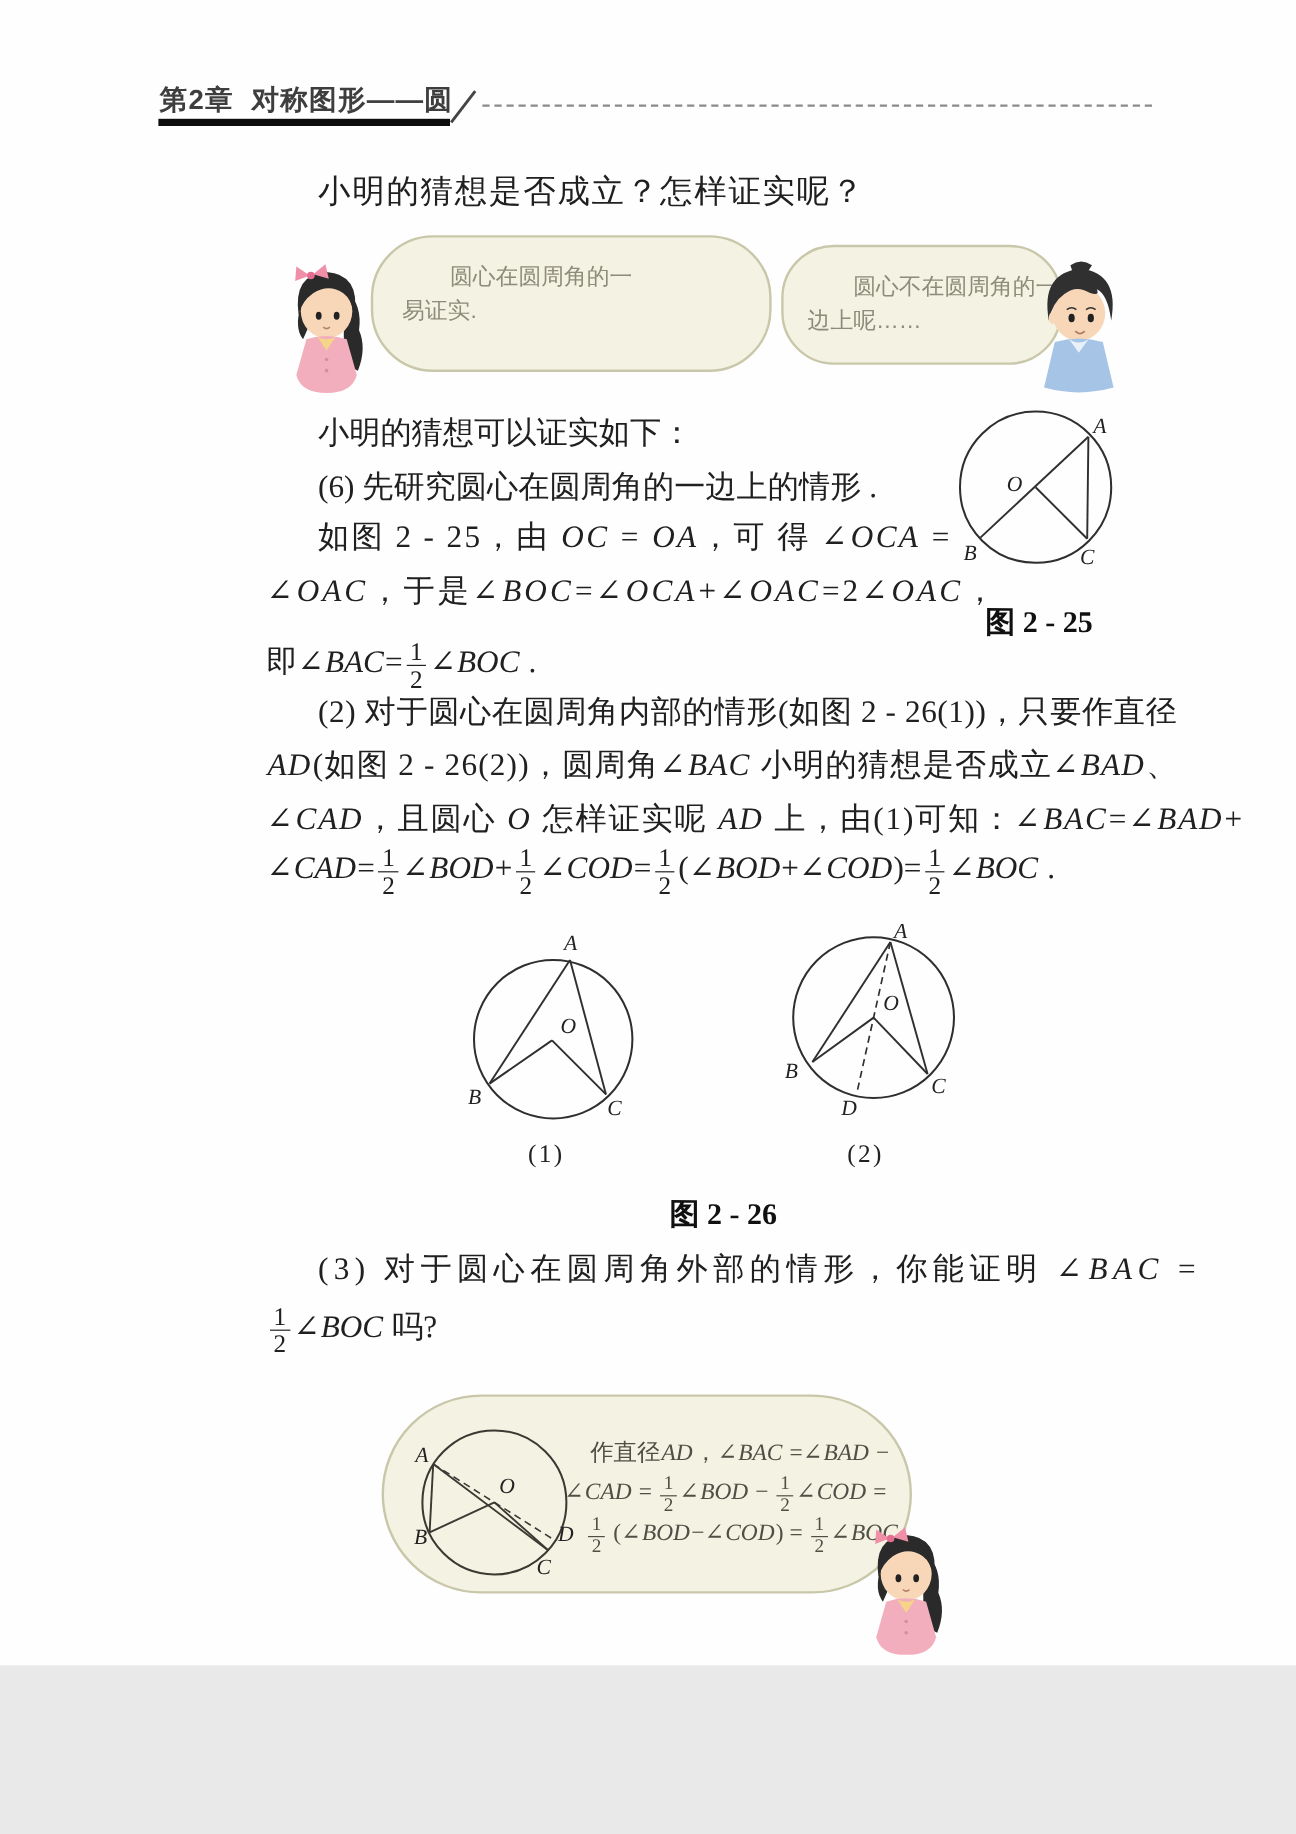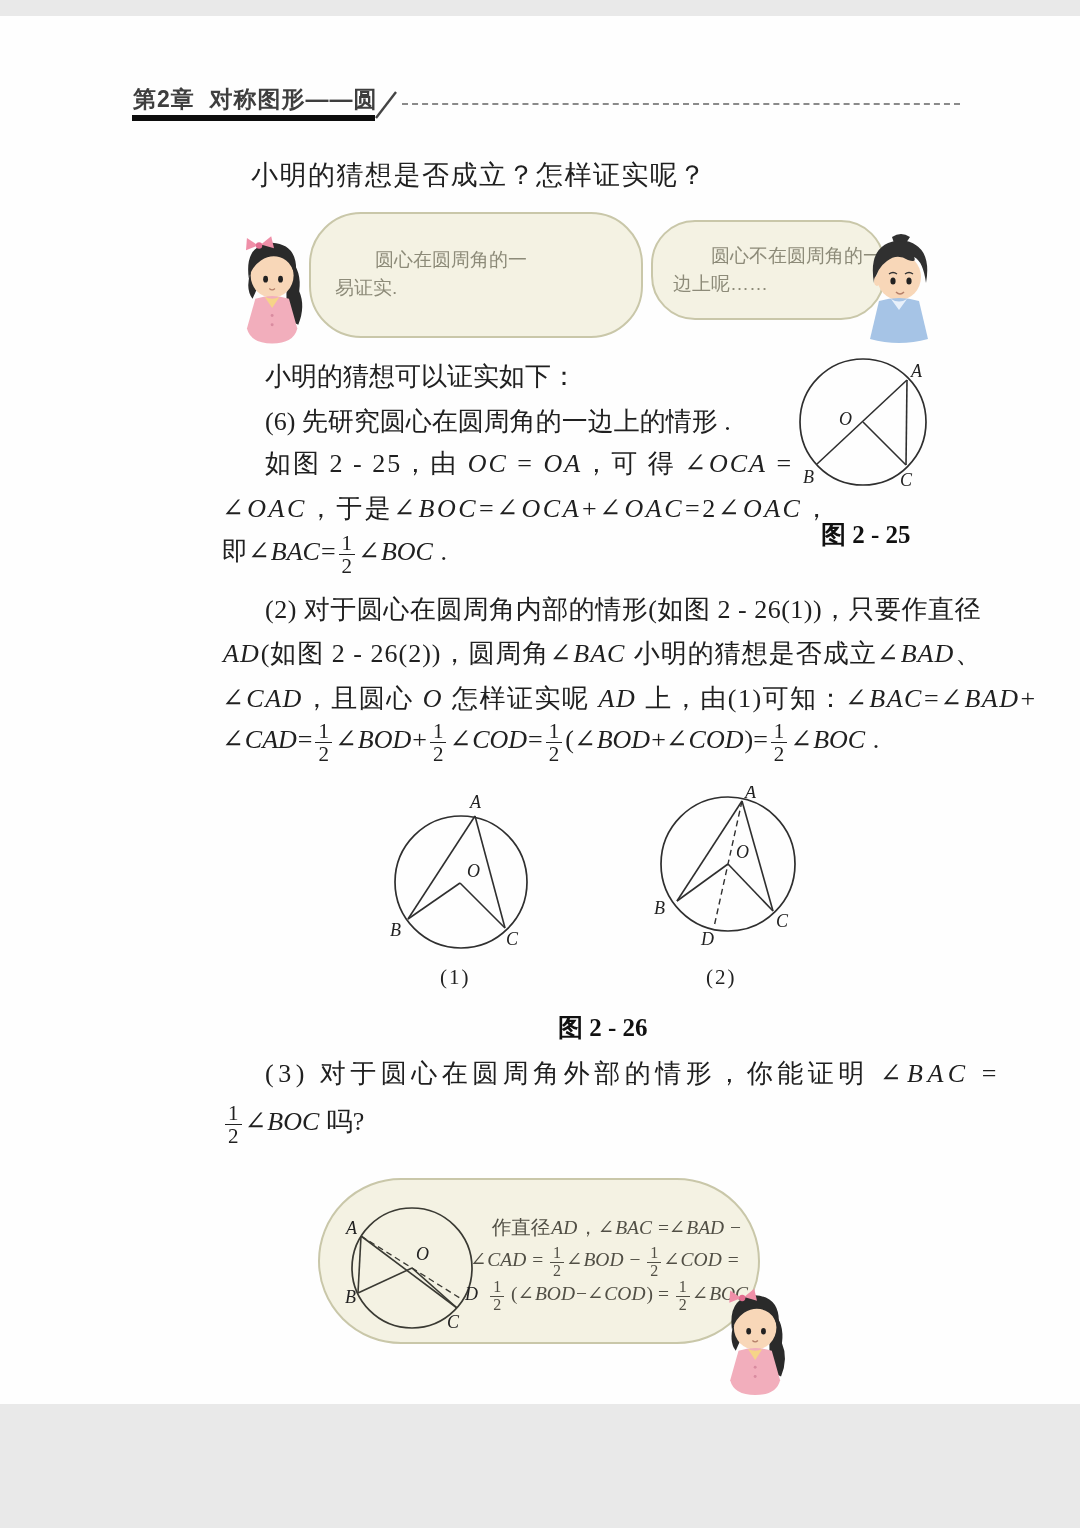--- a/index.html
+++ b/index.html
@@ -1,34 +1,34 @@
 <!DOCTYPE html>
 <html><head>
 <meta charset="utf-8">
 <style>
   html,body{margin:0;padding:0;background:#e9e9e9;}
-  .page{position:relative;width:1080px;height:1388px;margin:16px auto;background:#fefefe;
+  .page{position:relative;width:1080px;height:1388px;margin:0 auto;background:#fefefe;
         font-family:"Liberation Serif","DejaVu Serif",serif;color:#202020;overflow:hidden;}
 
   
   .chapter-head{position:absolute;left:133px;top:68px;font-family:"Liberation Sans","DejaVu Sans",sans-serif;
        font-size:23px;font-weight:600;color:#3e3e3e;letter-spacing:1px;white-space:pre;}
   .chapter-underline{position:absolute;left:132px;top:99px;width:243px;height:6px;background:#0d0d0d;}
   .chapter-slash{position:absolute;left:372px;top:74px;width:30px;height:30px;}
   .chapter-dashes{position:absolute;left:402px;top:87px;width:558px;height:0;border-top:2px dashed #8a8a8a;}
 
   
   .line{position:absolute;font-size:26px;line-height:34px;white-space:pre;}
-  .intro{position:absolute;left:251px;top:141px;font-size:27px;letter-spacing:1.5px;white-space:pre;}
+  .intro{position:absolute;left:265px;top:141px;font-size:27px;letter-spacing:1.5px;white-space:pre;}
 
   
   .bubble{position:absolute;background:#f4f2e3;border:2px solid #c9c7a9;color:#8d8b79;
           font-family:"Liberation Sans","DejaVu Sans",sans-serif;font-size:19px;line-height:28px;}
   .bubble .bl{white-space:pre;}
-  .bubble-girl{left:309px;top:196px;width:282px;height:76px;border-radius:52px;padding:32px 24px 14px 24px;}
+  .bubble-girl{left:309px;top:196px;width:282px;height:76px;border-radius:52px;padding:20px 24px 14px 24px;}
   .bubble-girl .bl:first-child{padding-left:40px;}
   .bubble-boy{left:651px;top:204px;width:192px;height:62px;border-radius:44px;padding:20px 18px 14px 20px;}
   .bubble-boy .bl:first-child{padding-left:38px;}
   .bubble-answer{position:absolute;left:318px;top:1162px;width:438px;height:162px;background:#f4f2e3;
                  border:2px solid #c9c7a9;border-radius:84px;}
 
   .avatar{position:absolute;z-index:3;}
 
   
   .mv{font-style:italic;padding:0 1px;text-align:right;}
@@ -128,21 +128,21 @@
     <text x="10" y="132">B</text>
     <text x="107" y="135">C</text>
     <text x="46" y="74">O</text>
   </svg>
   <div class="fig-caption" style="left:821px;top:502px">图 2 - 25</div>
 
   <div class="line" style="left:265px;top:344px">小明的猜想可以证实如下：</div>
   <div class="line" style="left:265px;top:389px">(6) 先研究圆心在圆周角的一边上的情形 .</div>
   <div class="line ls2" style="left:265px;top:431px"><span class="mt">如图 2 - 25，由 </span><span class="mv">OC</span><span class="mt"> = </span><span class="mv">OA</span><span class="mt">，可 得 ∠</span><span class="mv">OCA</span><span class="mt"> =</span></div>
   <div class="line ls25" style="left:222px;top:476px"><span class="mt">∠</span><span class="mv">OAC</span><span class="mt">，于是∠</span><span class="mv">BOC</span><span class="mt">=∠</span><span class="mv">OCA</span><span class="mt">+∠</span><span class="mv">OAC</span><span class="mt">=2∠</span><span class="mv">OAC</span><span class="mt">，</span></div>
-  <div class="line fracline" style="left:222px;top:510px"><span class="mt">即∠</span><span class="mv">BAC</span><span class="mt">=</span><span class="frac"><span class="fn">1</span><span class="fd">2</span></span><span class="mt">∠</span><span class="mv">BOC</span><span class="mt"> .</span></div>
+  <div class="line fracline" style="left:222px;top:526px"><span class="mt">即∠</span><span class="mv">BAC</span><span class="mt">=</span><span class="frac"><span class="fn">1</span><span class="fd">2</span></span><span class="mt">∠</span><span class="mv">BOC</span><span class="mt"> .</span></div>
 
   <div class="line ls05" style="left:265px;top:577px">(2) 对于圆心在圆周角内部的情形(如图 2 - 26(1))，只要作直径</div>
   <div class="line ls1" style="left:222px;top:621px"><span class="mv">AD</span><span class="mt">(如图 2 - 26(2))，圆周角∠</span><span class="mv">BAC</span><span class="mt"> 小明的猜想是否成立∠</span><span class="mv">BAD</span><span class="mt">、</span></div>
   <div class="line ls15" style="left:222px;top:666px"><span class="mt">∠</span><span class="mv">CAD</span><span class="mt">，且圆心 </span><span class="mv">O</span><span class="mt"> 怎样证实呢 </span><span class="mv">AD</span><span class="mt"> 上，由(1)可知：∠</span><span class="mv">BAC</span><span class="mt">=∠</span><span class="mv">BAD</span><span class="mt">+</span></div>
   <div class="line fracline" style="left:222px;top:698px"><span class="mt">∠</span><span class="mv">CAD</span><span class="mt">=</span><span class="frac"><span class="fn">1</span><span class="fd">2</span></span><span class="mt">∠</span><span class="mv">BOD</span><span class="mt">+</span><span class="frac"><span class="fn">1</span><span class="fd">2</span></span><span class="mt">∠</span><span class="mv">COD</span><span class="mt">=</span><span class="frac"><span class="fn">1</span><span class="fd">2</span></span><span class="mt">(∠</span><span class="mv">BOD</span><span class="mt">+∠</span><span class="mv">COD</span><span class="mt">)=</span><span class="frac"><span class="fn">1</span><span class="fd">2</span></span><span class="mt">∠</span><span class="mv">BOC</span><span class="mt"> .</span></div>
 
   <svg class="figsvg" style="left:388px;top:778px;width:155px;height:165px" viewBox="0 0 155 165">
     <circle cx="73" cy="88" r="66" fill="none" stroke="#2f2f2f" stroke-width="1.7"></circle>
     <line x1="87" y1="22" x2="20" y2="125" stroke="#2f2f2f" stroke-width="1.6"></line>
     <line x1="87" y1="22" x2="117" y2="134" stroke="#2f2f2f" stroke-width="1.6"></line>

